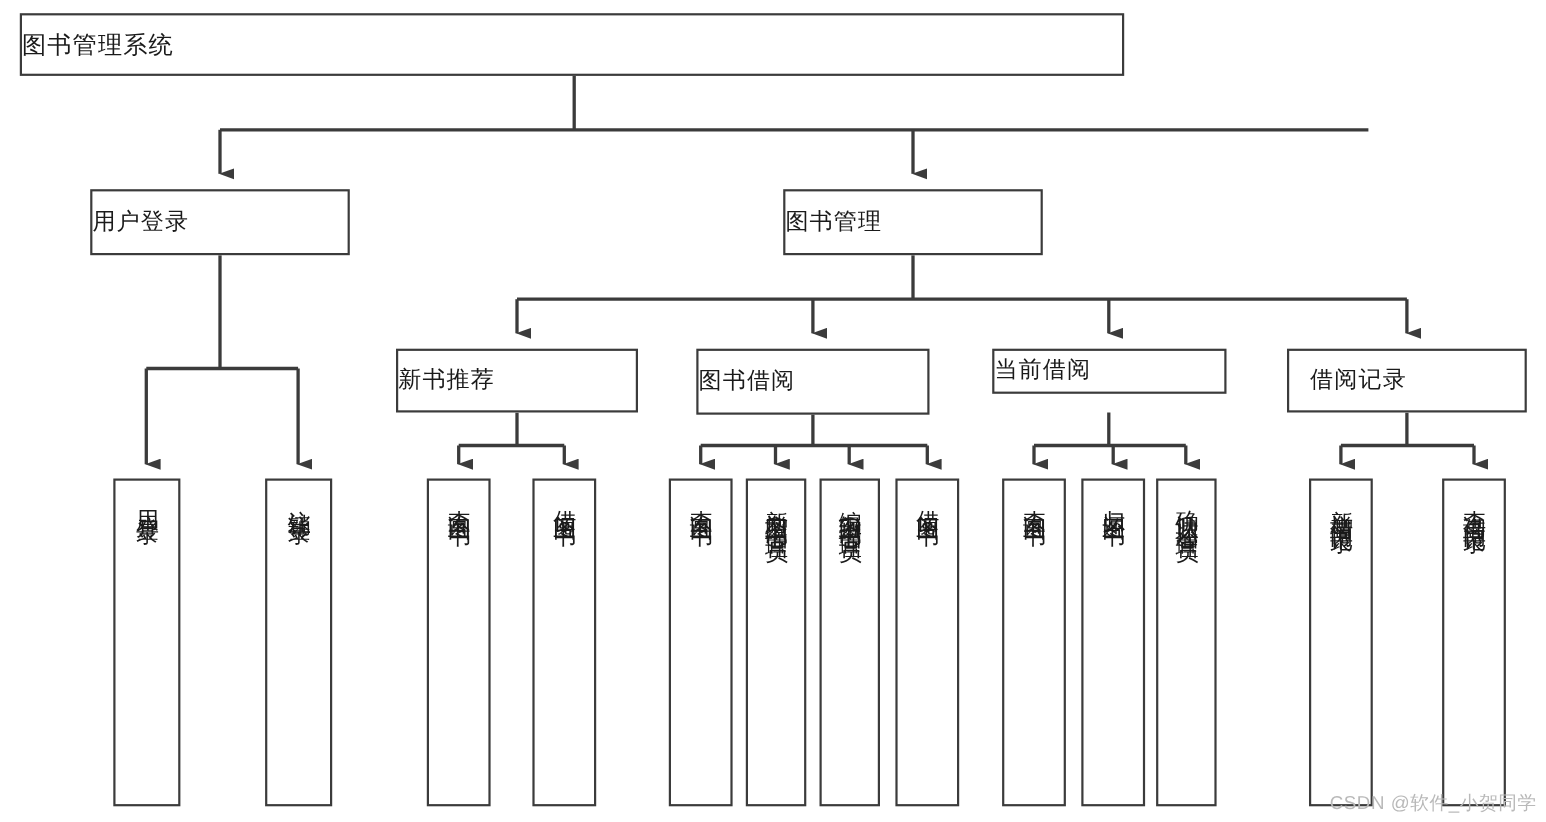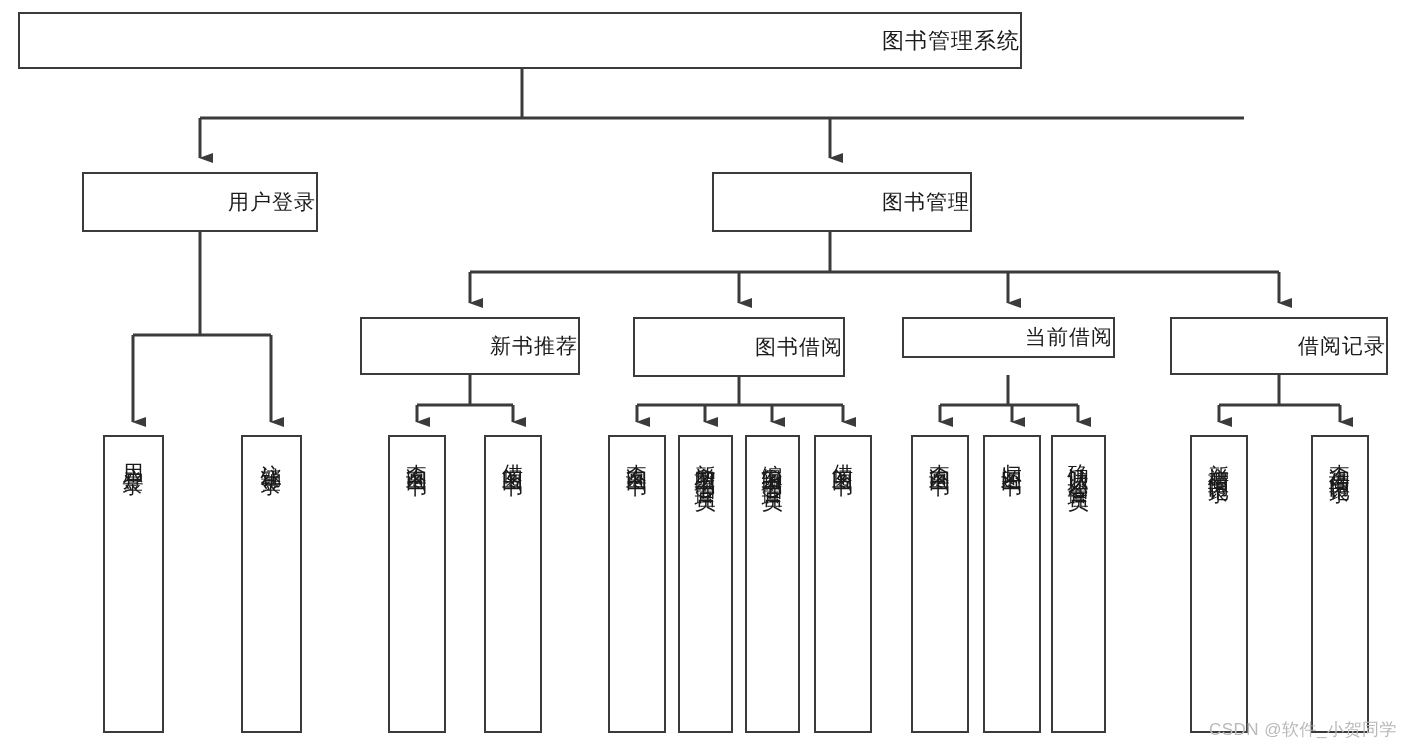--- a/index.html
+++ b/index.html
@@ -27,21 +27,21 @@
     height: 747px;
     pointer-events: none;
   }
   .node {
     position: absolute;
     box-sizing: border-box;
     border: 2px solid #3b3b3b;
     background: #ffffff;
     display: flex;
     align-items: center;
-    justify-content: flex-end;
+    justify-content: flex-start;
     color: #1a1a1a;
   }
   .node .lbl {
     display: block;
     text-align: center;
     line-height: 1.18;
     white-space: nowrap;
   }
   
   .node.h .lbl {
@@ -132,21 +132,21 @@
     </g>
   </svg>
 
   <div class="node root h" style="left:18px;top:12px;width:1004px;height:57px;">
     <span class="lbl">图书管理系统</span>
   </div>
 
   <div class="node h" style="left:82px;top:172px;width:236px;height:60px;">
     <span class="lbl">用户登录</span>
   </div>
-  <div class="node h" style="left:712px;top:172px;width:260px;height:60px;">
+  <div class="node h" style="left:712px;top:172px;width:236px;height:60px;">
     <span class="lbl">图书管理</span>
   </div>
 
   <div class="node h" style="left:360px;top:317px;width:220px;height:58px;">
     <span class="lbl">新书推荐</span>
   </div>
   <div class="node h" style="left:633px;top:317px;width:212px;height:60px;">
     <span class="lbl">图书借阅</span>
   </div>
   <div class="node h" style="left:902px;top:317px;width:213px;height:41px;">

